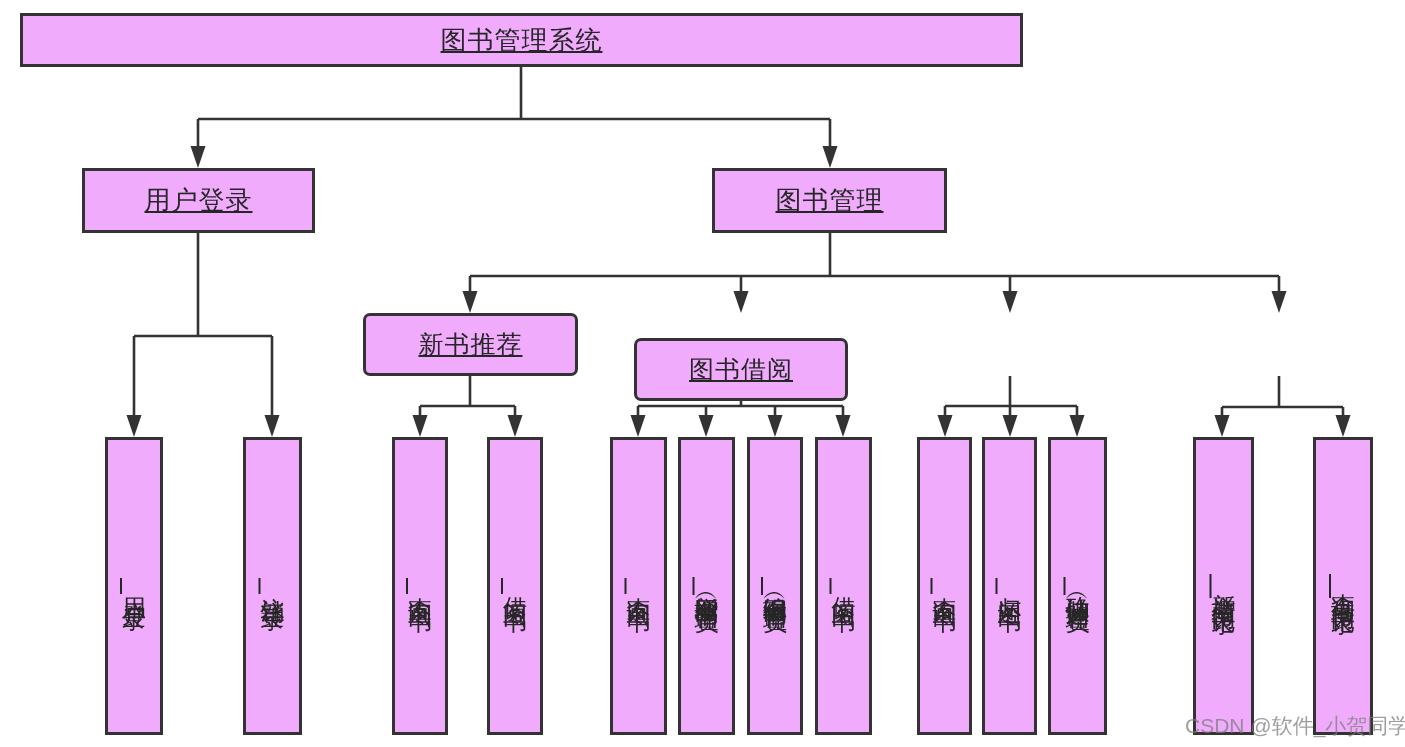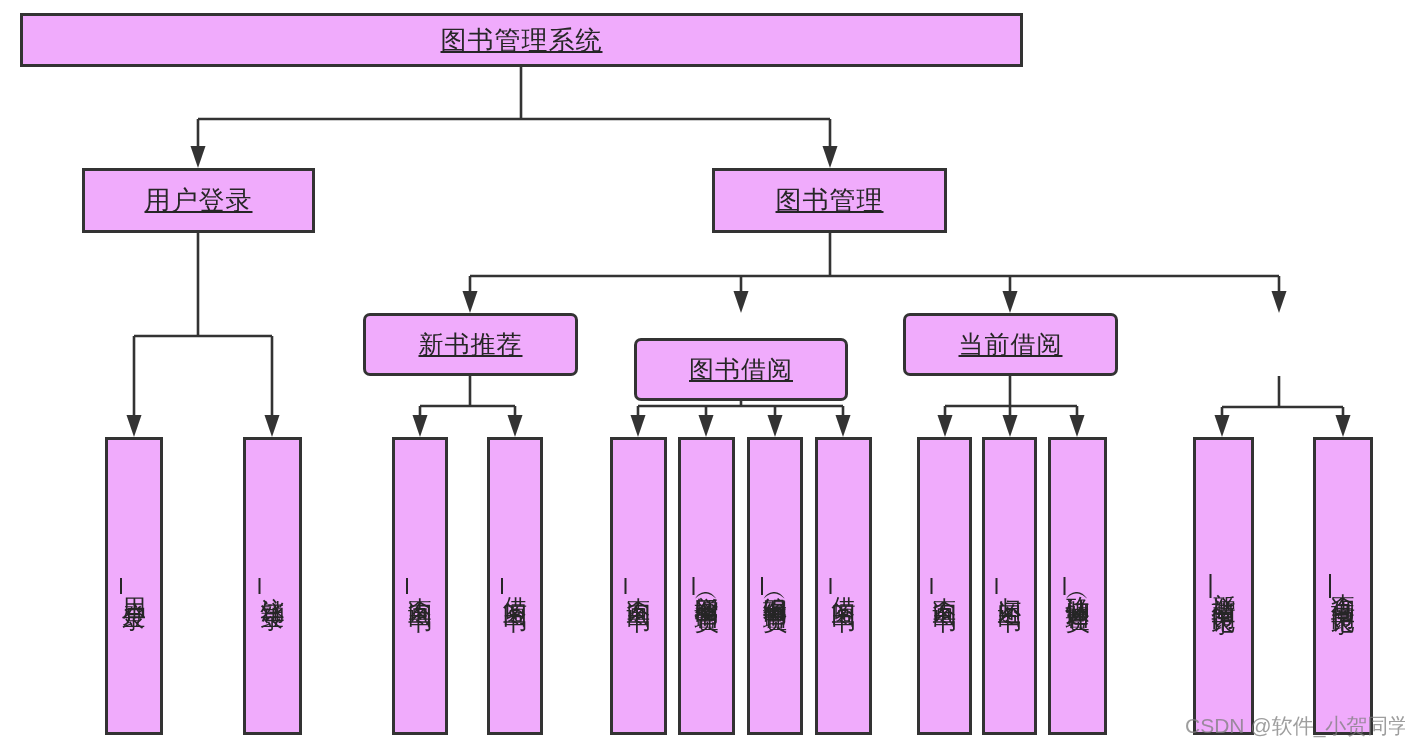--- a/index.html
+++ b/index.html
@@ -136,21 +136,20 @@
       <polygon points="1335.5,415 1350.5,415 1343,437"></polygon>
   </svg>
 
   <div class="node h-node root-node">图书管理系统</div>
 
   <div class="node h-node n-user-login">用户登录</div>
   <div class="node h-node n-book-mgmt">图书管理</div>
 
   <div class="node h-node l3 n-new-books">新书推荐</div>
   <div class="node h-node l3 n-book-borrow">图书借阅</div>
-  <div class="node h-node l3 n-current-borrow">当前借阅</div>
 
   <div class="node v-node g1a">
       <span>用户登录</span>
     </div>
   <div class="node v-node g1b">
       <span>注销登录</span>
     </div>
 
   <div class="node v-node g2a">
       <span>查询图书</span>

